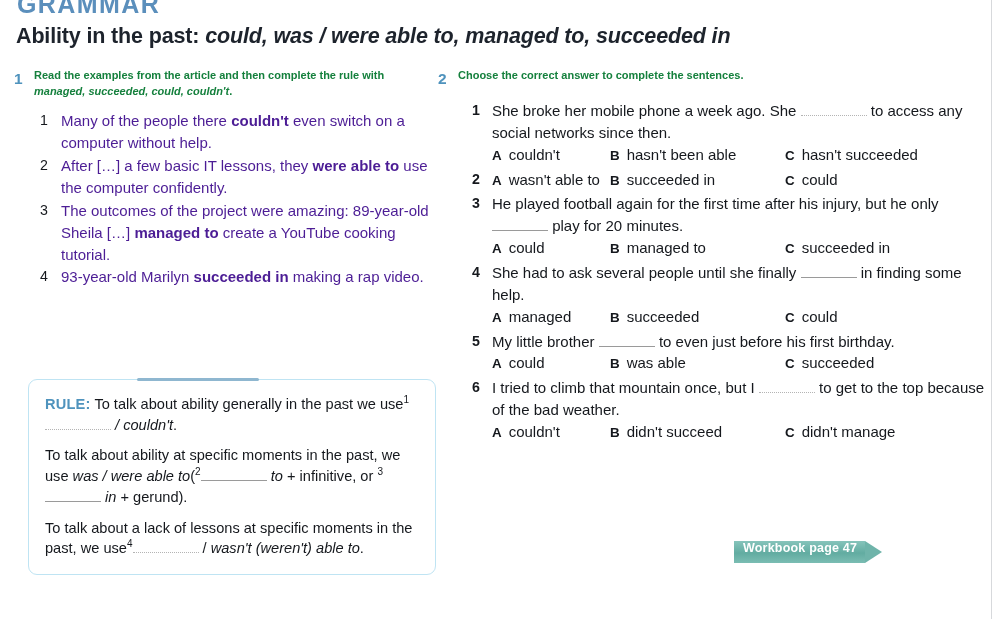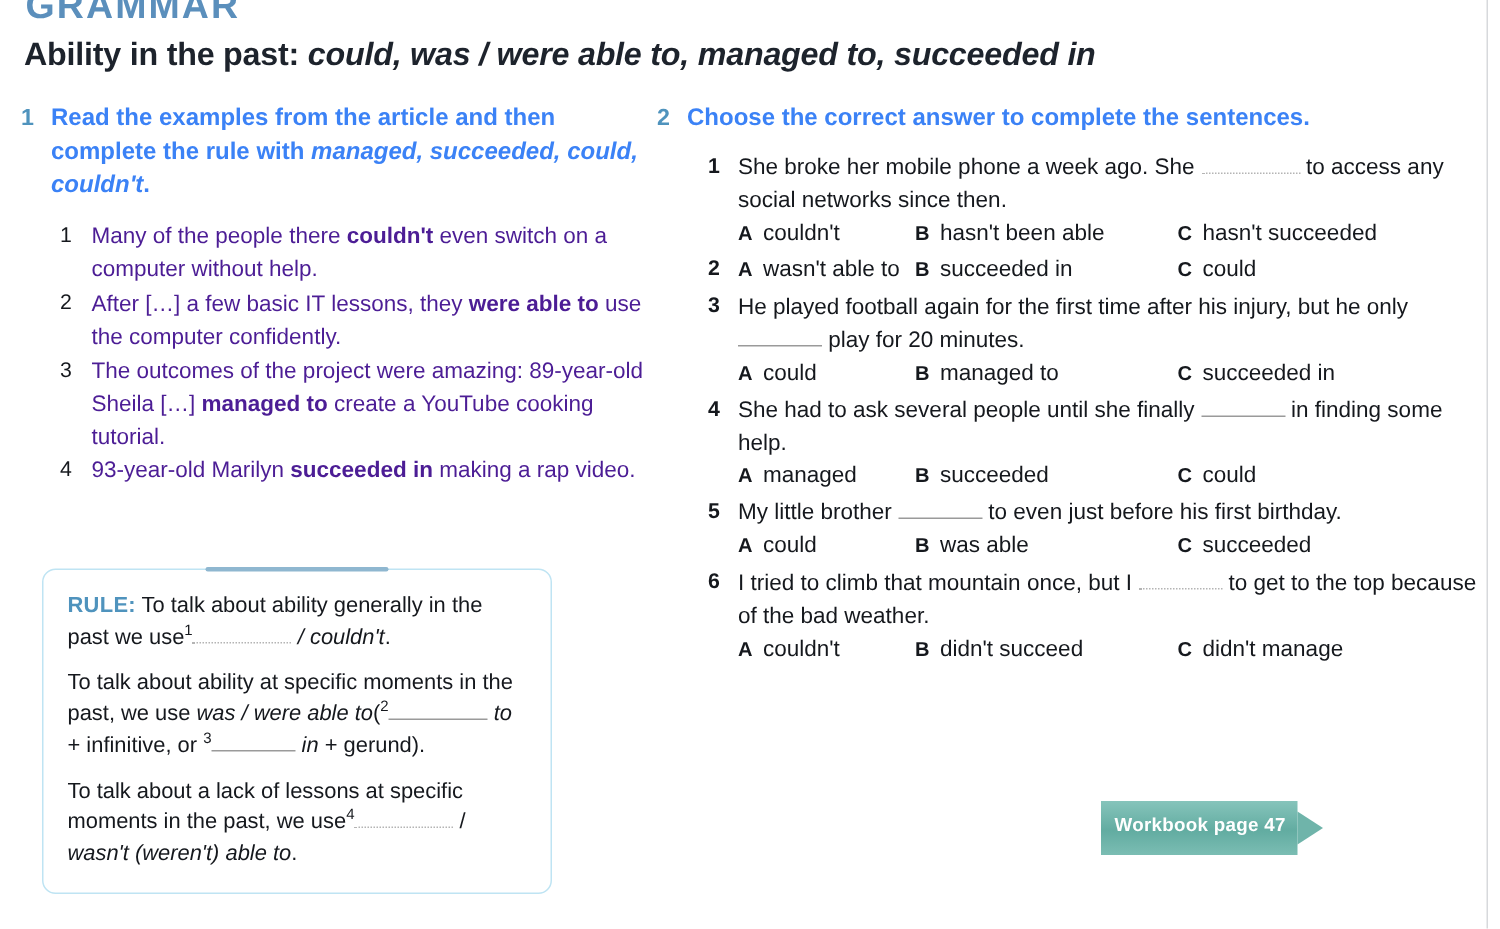--- a/index.html
+++ b/index.html
@@ -71,23 +71,23 @@
   .ex-num {
     color: #4f93bd;
     font-weight: bold;
     font-size: 15.5px;
     width: 20px;
     flex: 0 0 20px;
     line-height: 1.42;
   }
   .ex-head-text {
     font-weight: bold;
-    font-size: 16px;
+    font-size: 11px;
     line-height: 1.42;
-    color: #3b82f6;
+    color: #15803d;
     flex: 1;
   }
   .ex-head-text .it { font-style: italic; }
 
   
   .examples {
     margin-top: 11px;
     padding-left: 26px;
   }
   .ex-item {
@@ -108,21 +108,21 @@
     line-height: 1.46;
     color: #4c1d95;
   }
   .ex-item .t b { font-weight: bold; }
 
   
   .rule-box {
     position: absolute;
     left: 28px;
     top: 379px;
-    width: 340px;
+    width: 408px;
     padding: 14px 16px 15px 16px;
     border: 1px solid #bfe4f3;
     border-radius: 9px;
     background: #ffffff;
     box-sizing: border-box;
   }
   .rule-notch {
     position: absolute;
     left: 108px;
     top: -2px;
@@ -201,24 +201,23 @@
   
   .workbook-banner {
     position: absolute;
     left: 734px;
     top: 541px;
     height: 22px;
     display: flex;
     align-items: center;
   }
   .wb-body {
-    height: 36px;
+    height: 22px;
     background: linear-gradient(180deg, #86c4bb 0%, #62aca1 55%, #7bbdb3 100%);
     display: flex;
-    align-items: center;
     padding: 0 8px 4px 9px;
     box-sizing: border-box;
   }
   .wb-text {
     color: #ffffff;
     font-size: 12.5px;
     font-weight: bold;
     letter-spacing: 0.2px;
     white-space: nowrap;
   }

